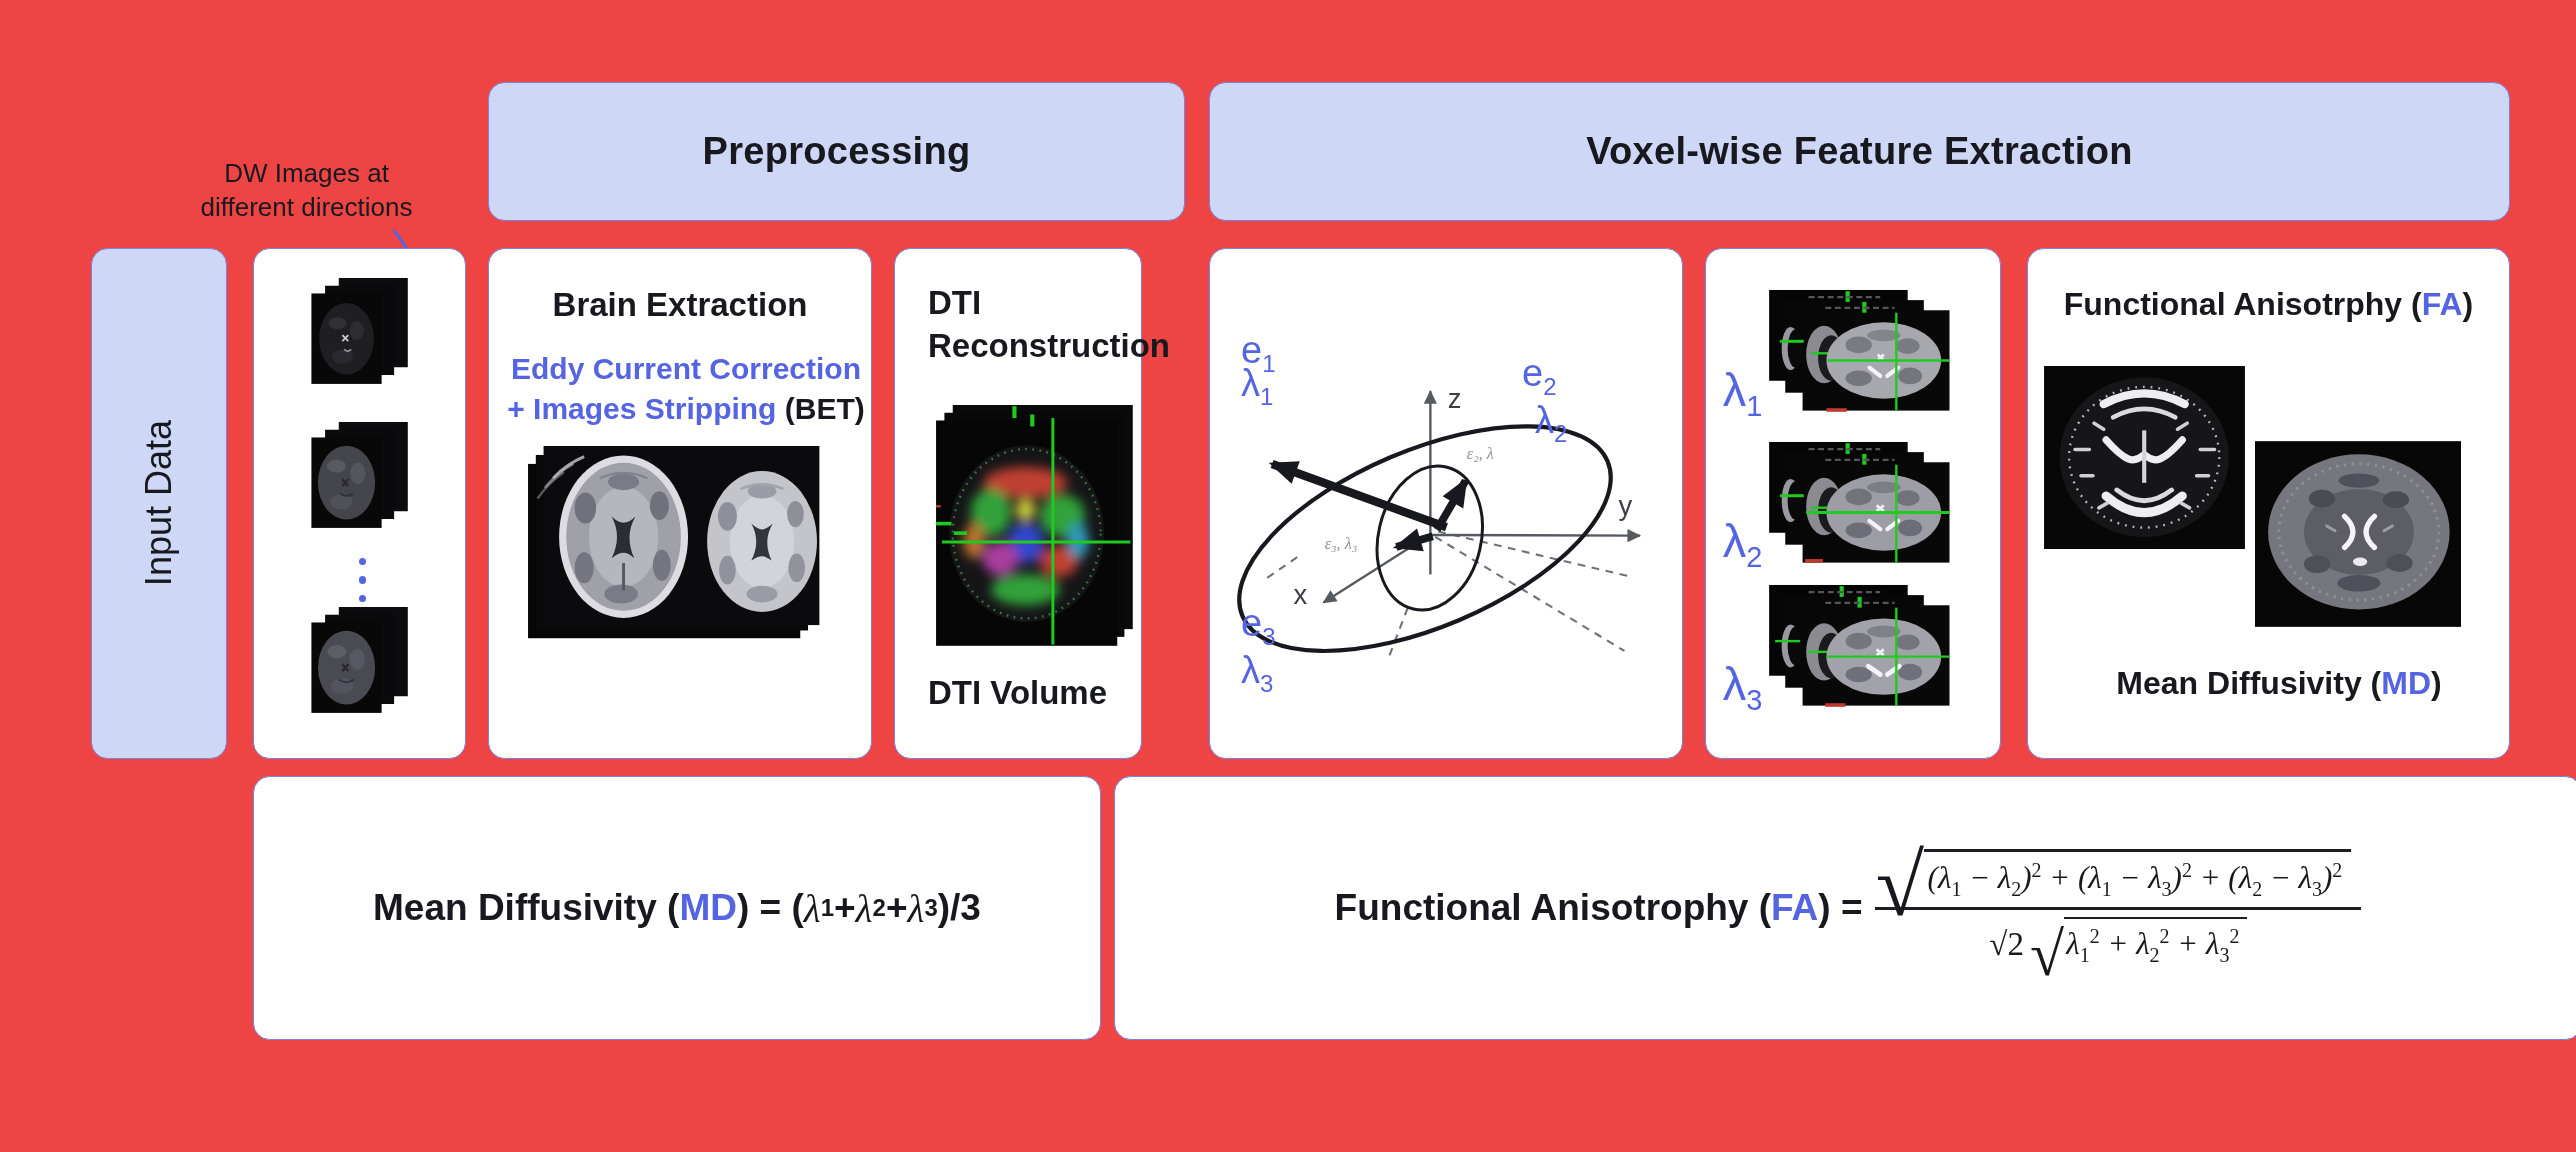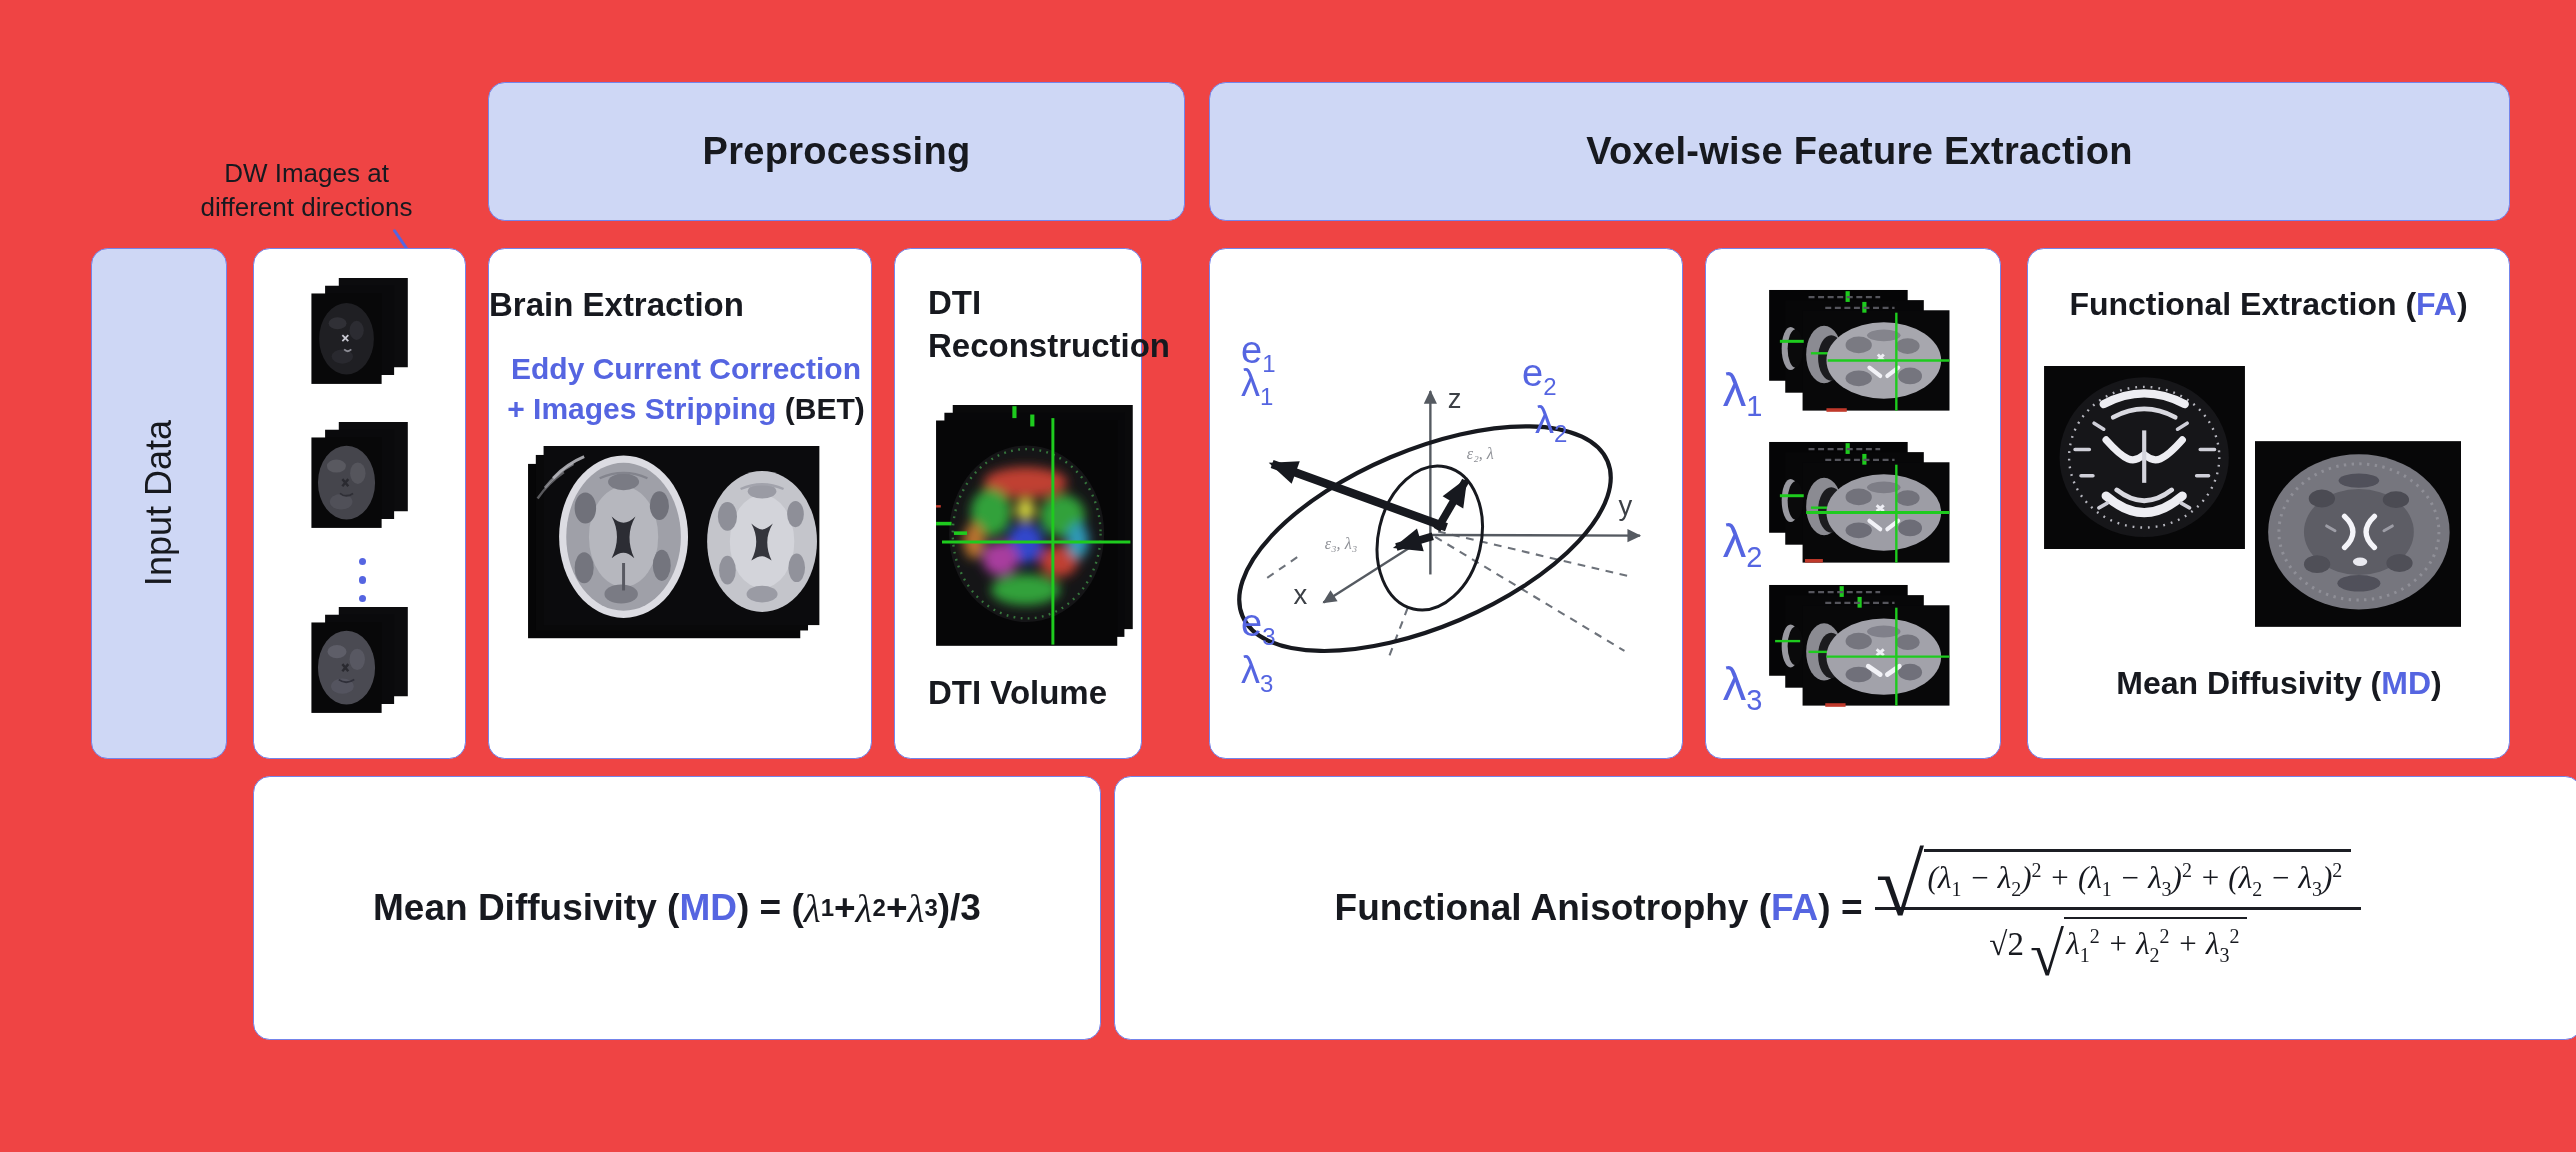--- a/index.html
+++ b/index.html
@@ -5,21 +5,21 @@
   html,body{margin:0;padding:0;background:#eef0f4;}
   .canvas{position:relative;width:2576px;height:1152px;background:#ef4444;overflow:hidden;
           font-family:"Liberation Sans",sans-serif;color:#17191f;}
   .panel{position:absolute;background:#ffffff;border:1.8px solid #7484ea;border-radius:16.7px;box-sizing:border-box;}
   .panel.fill{background:#ced7f5;}
   .hdr{display:flex;align-items:center;justify-content:center;font-size:38px;font-weight:600;letter-spacing:0.3px;}
   .note{position:absolute;font-size:26px;font-weight:500;line-height:1.32;text-align:center;color:#17191f;}
   .ptr{position:absolute;}
   .centerbox{display:flex;align-items:center;justify-content:center;}
   .vlabel{writing-mode:vertical-rl;transform:rotate(180deg);font-size:36px;font-weight:500;color:#17191f;}
-  .ptitle{position:absolute;left:0;width:100%;font-size:33px;font-weight:600;color:#17191f;}
+  .ptitle{position:absolute;left:0;width:100%;text-align:center;font-size:33px;font-weight:600;color:#17191f;}
   .bluesub{position:absolute;left:6px;width:100%;text-align:center;font-size:30px;font-weight:600;
            color:#5565e1;line-height:1.34;}
   .bluesub .dark{color:#17191f;}
   .dtititle{position:absolute;left:33px;top:33px;font-size:33px;font-weight:600;line-height:1.3;text-align:left;}
   .dticaption{position:absolute;left:33px;top:425px;font-size:33px;font-weight:600;}
   .imgsvg{position:absolute;}
   .dotcol{position:absolute;display:flex;flex-direction:column;gap:11.3px;}
   .dot{width:7.2px;height:7.2px;border-radius:50%;background:#5565e1;}
   .evec{position:absolute;color:#5565e1;font-size:38px;font-weight:500;line-height:1;}
   .evec sub{font-size:24px;}
@@ -318,21 +318,21 @@
       <path d="M166,146 L186,160 M218,146 L198,160" stroke="#f2f2f7" stroke-width="8" stroke-linecap="round"></path>
       <path d="M180,118 l12,10 M192,118 l-12,10" stroke="#eeeef4" stroke-width="5"></path>
       <line x1="213" y1="48" x2="213" y2="212" stroke="#1ecb1e" stroke-width="4"></line>
       <line x1="96" y1="130" x2="302" y2="130" stroke="#1ecb1e" stroke-width="4"></line>
       <rect x="94" y="208" width="34" height="6" fill="#c0392b"></rect>
     </svg>
   </div>
 
   <div class="panel" style="left:2027px;top:248px;width:483px;height:511px;">
     <div class="famd-title">
-      <span>Functional Extraction (</span><span class="blue">FA</span><span>)</span>
+      <span>Functional Anisotrphy (</span><span class="blue">FA</span><span>)</span>
     </div>
     <svg class="imgsvg" style="left:16px;top:117px;" width="201" height="183" viewBox="0 0 337 307">
       <rect x="0" y="0" width="337" height="307" fill="#070708"></rect>
       <ellipse cx="168" cy="153" rx="142" ry="134" fill="#161619"></ellipse>
       <ellipse cx="168" cy="153" rx="126" ry="118" fill="none" stroke="#c9c9d1" stroke-width="4" stroke-dasharray="3 10" opacity=".9"></ellipse>
       <path d="M100,64 Q168,28 236,64" stroke="#ededf2" stroke-width="14" fill="none" stroke-linecap="round"></path>
       <path d="M116,86 Q168,58 220,86" stroke="#d9d9e0" stroke-width="8" fill="none" stroke-linecap="round"></path>
       <path d="M104,124 C136,160 150,164 166,150" stroke="#ededf2" stroke-width="12" fill="none" stroke-linecap="round"></path>
       <path d="M232,124 C200,160 186,164 170,150" stroke="#ededf2" stroke-width="12" fill="none" stroke-linecap="round"></path>
       <path d="M168,108 V196" stroke="#d4d4dc" stroke-width="7"></path>

